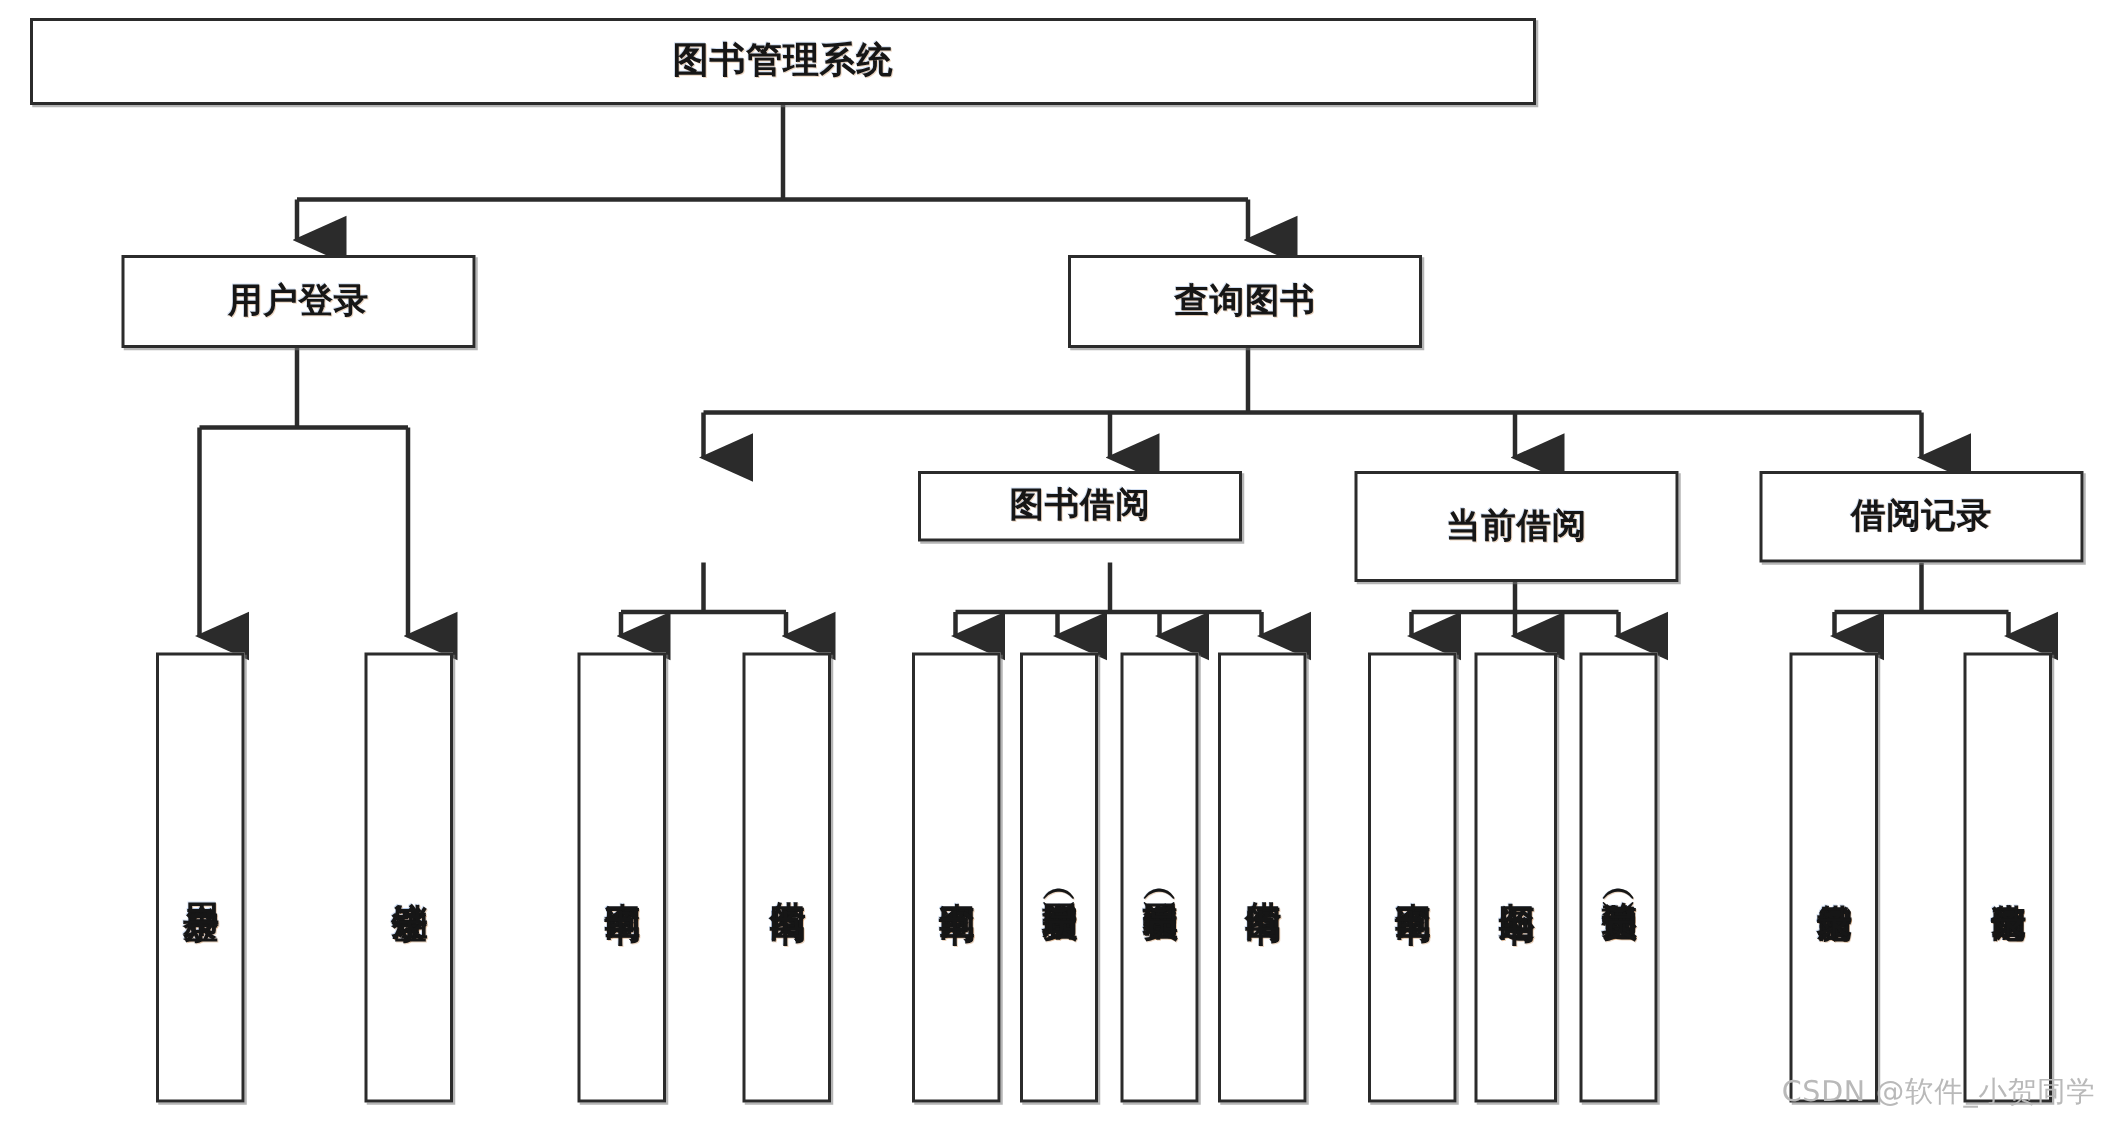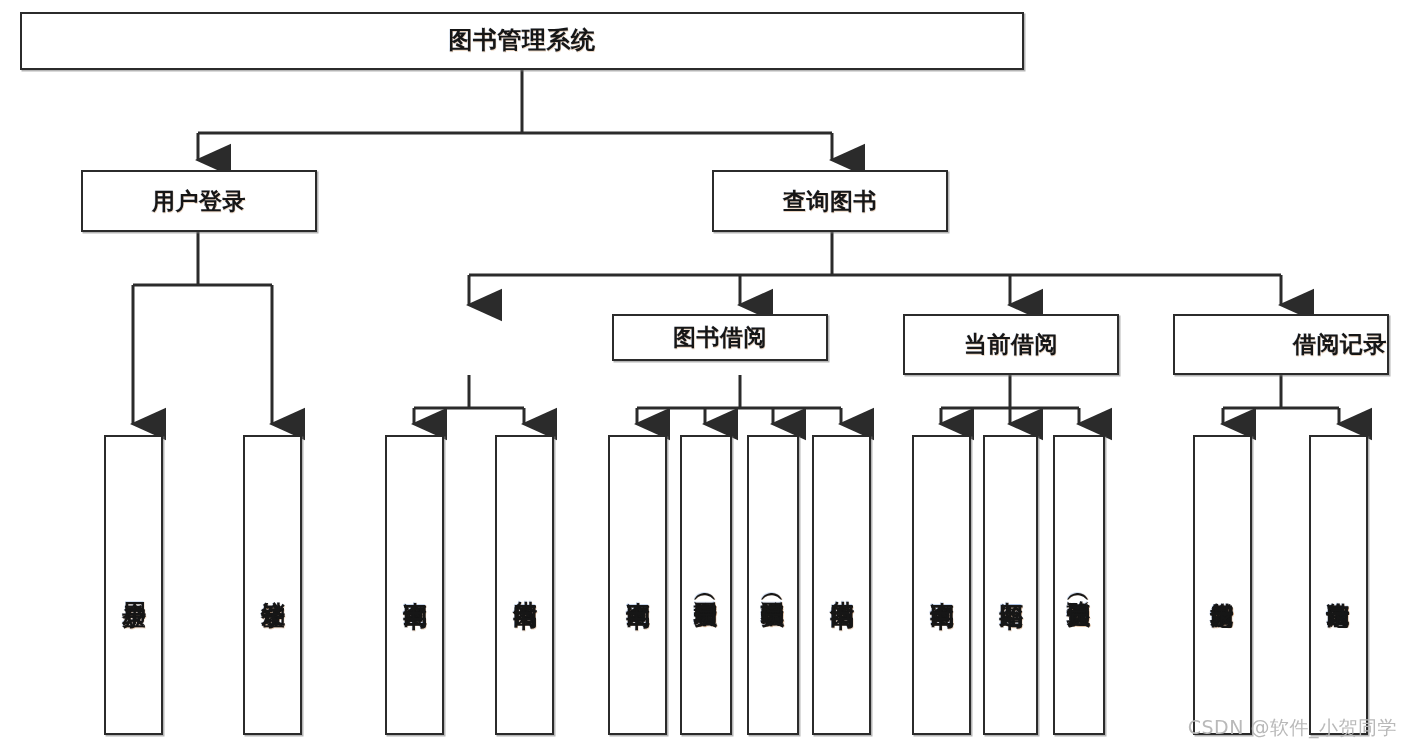--- a/index.html
+++ b/index.html
@@ -151,25 +151,25 @@
 
   <div class="node horiz" style="left:712px; top:170px; width:236px; height:62px;">
     <span class="node-label">查询图书</span>
   </div>
 
 
   <div class="node horiz" style="left:612px; top:314px; width:216px; height:47px;">
     <span class="node-label">图书借阅</span>
   </div>
 
-  <div class="node horiz" style="left:903px; top:314px; width:216px; height:61px;">
+  <div class="node horiz" style="left:903px; top:314px; width:216px; height:74px;">
     <span class="node-label">当前借阅</span>
   </div>
 
-  <div class="node horiz" style="left:1173px; top:314px; width:216px; height:61px;justify-content:flex-end;">
+  <div class="node horiz" style="left:1173px; top:314px; width:216px; height:61px;">
     <span class="node-label">借阅记录</span>
   </div>
 
   <div class="node vert" style="left:104px; top:435px; width:59px; height:300px;">
     <span class="node-label">用户登录</span>
   </div>
 
   <div class="node vert" style="left:243px; top:435px; width:59px; height:300px;">
     <span class="node-label">注销登录</span>
   </div>

